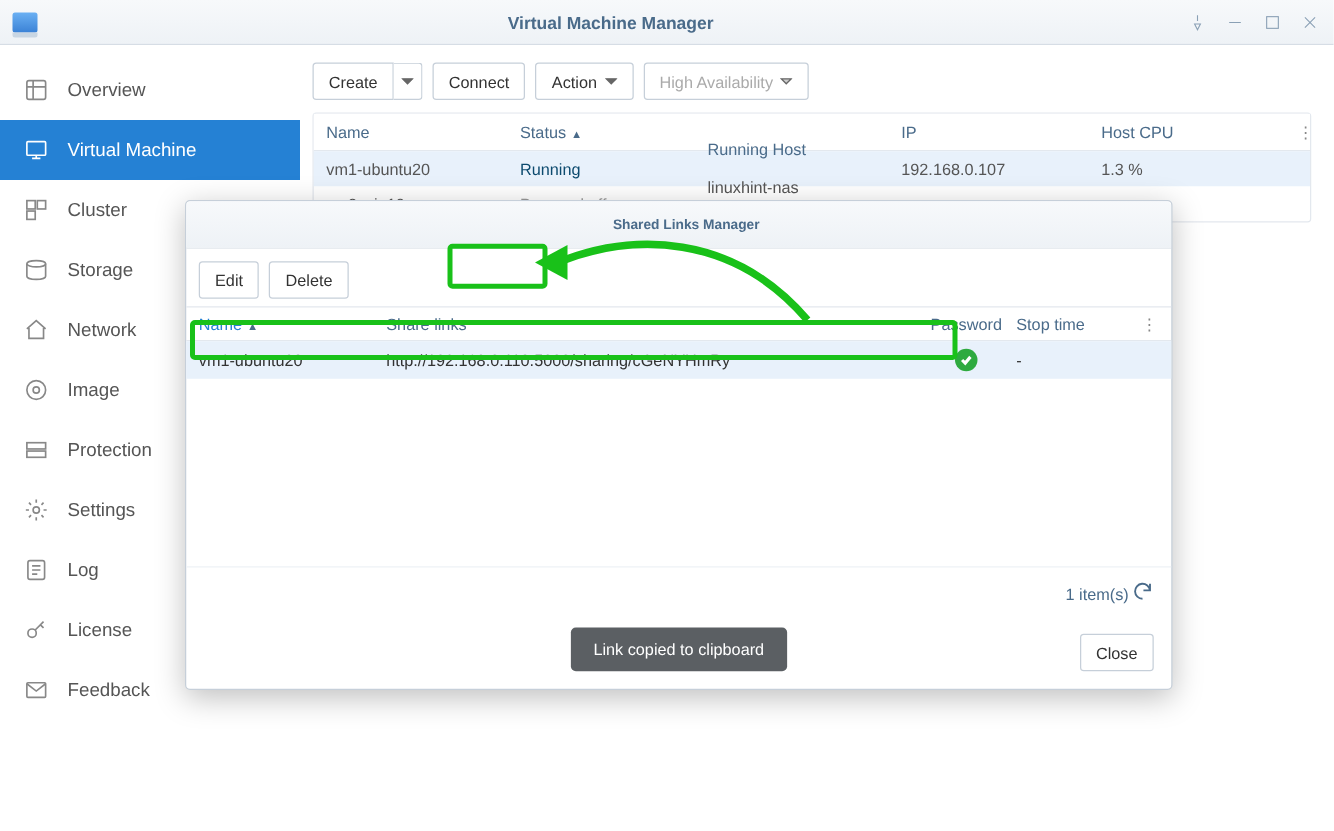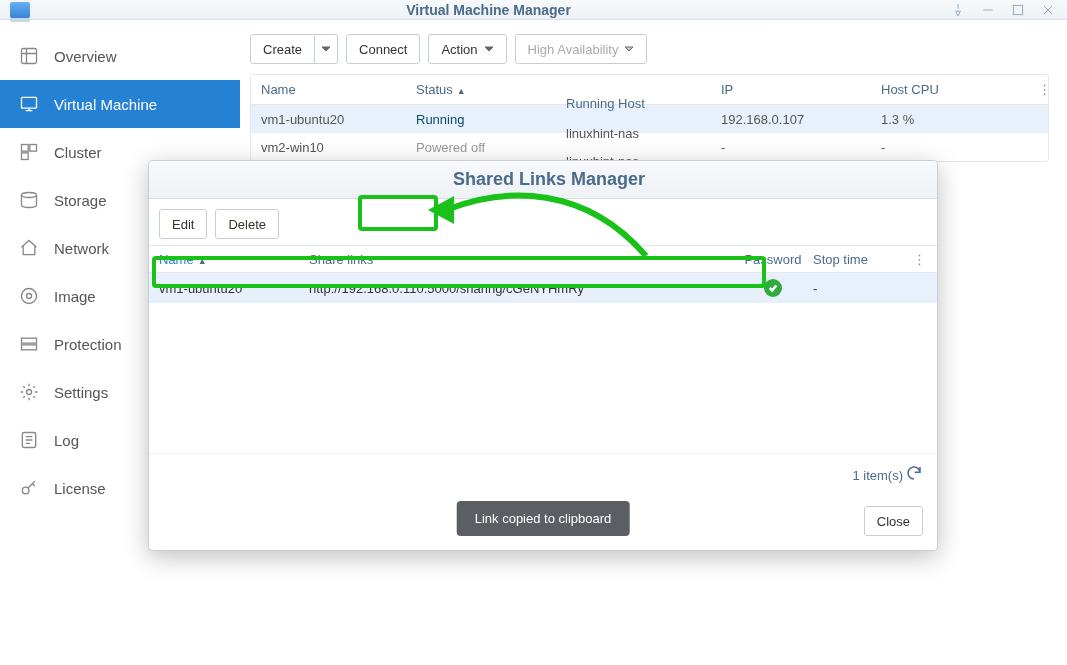--- a/index.html
+++ b/index.html
@@ -1,19 +1,19 @@
 <!DOCTYPE html>
 <html><head>
 <meta charset="utf-8">
 <style>
 * { box-sizing: border-box; margin: 0; padding: 0; font-family: -apple-system, "Helvetica Neue", Arial, sans-serif; }
 body { background: #fff; width: 1067px; height: 665px; overflow: hidden; position: relative; }
 
 
-.titlebar { height: 20px; background: linear-gradient(#f7f9fb,#eef2f6); border-bottom: 1px solid #d6dde5; display: flex; align-items: center; padding: 0 10px; color: #4a6b8a; font-size: 14px; font-weight: 600; }
+.titlebar { height: 36px; background: linear-gradient(#f7f9fb,#eef2f6); border-bottom: 1px solid #d6dde5; display: flex; align-items: center; padding: 0 10px; color: #4a6b8a; font-size: 14px; font-weight: 600; }
 .titlebar .app-icon { width: 20px; height: 16px; background: linear-gradient(#6ab0f3,#3b82d6); border-radius: 2px; margin-right: 10px; position:relative;}
 .titlebar .app-icon::after{content:"";position:absolute;bottom:-4px;left:0;width:20px;height:4px;background:#c9d6e3;border-radius:0 0 2px 2px;}
 .titlebar .title { flex: 1; text-align: center; }
 .titlebar .winbtn { width: 18px; height: 18px; margin-left: 12px; color: #8aa0b5; display:flex; align-items:center; justify-content:center; cursor:pointer; }
 .titlebar .winbtn svg{width:14px;height:14px;stroke:#8aa0b5;stroke-width:1.5;fill:none;}
 
 
 .app { display: flex; height: 629px; }
 .sidebar { width: 240px; background: #fff; padding-top: 12px; }
 .side-item { display:flex; align-items:center; height: 48px; padding: 0 18px; color: #555; font-size: 15px; cursor:pointer; }
@@ -61,21 +61,21 @@
 .memtext .mt-unit { font-size:12px; color:#5aa82e; font-weight:700; }
 .memtext .mt-max { color:#888; font-size:20px; font-weight:700;}
 .memtext .mt-maxu { color:#888; font-size:12px; font-weight:700;}
 .memtext .slash { color:#bbb; font-size:20px; margin:0 2px;}
 .membar { margin-top:8px; height:6px; background:#e6e9ec; border-radius:3px; width:170px; overflow:hidden; }
 .membar .fill { height:100%; background:#5aa82e; width:13%; }
 
 
 .modal-mask { position:absolute; top:36px; left:0; right:0; bottom:0; }
 .modal { position:absolute; left:148px; top:124px; width:790px; background:#fff; border:1px solid #c6cfd9; border-radius:4px; box-shadow:0 6px 24px rgba(0,0,0,0.25); }
-.modal .mtitle { height:38px; background:linear-gradient(#f7f9fb,#eef2f6); display:flex; align-items:center; justify-content:center; font-size:18px; font-weight:600; color:#4a6b8a; border-bottom:1px solid #d6dde5; border-radius:4px 4px 0 0;padding-left:12px; }
+.modal .mtitle { height:38px; background:linear-gradient(#f7f9fb,#eef2f6); display:flex; align-items:center; justify-content:center; font-size:11px; font-weight:600; color:#4a6b8a; border-bottom:1px solid #d6dde5; border-radius:4px 4px 0 0;padding-left:12px; }
 .modal .mtoolbar { padding:10px 10px 6px; display:flex; gap:8px; }
 .modal .mtable-hdr, .modal .mrow { display:flex; font-size:13px; padding: 0 10px; }
 .modal .mtable-hdr { height:28px; align-items:center; color:#4a6b8a; border-top:1px solid #e3e8ee; border-bottom:1px solid #e3e8ee; }
 .modal .mrow { height:30px; align-items:center; background:#e8f1fb; color:#333; }
 .mc-name{width:150px;} .mc-link{flex:1;} .mc-pass{width:80px; display:flex; justify-content:center;} .mc-stop{width:100px;} .mc-more{width:14px;color:#888;}
 .passicon { width:18px; height:18px; background:#2eaa3f; border-radius:50%; display:flex; align-items:center; justify-content:center; }
 .passicon svg { width:10px; height:10px; stroke:#fff; stroke-width:3; fill:none; }
 .modal .mbody { height: 150px; }
 .modal .mfooter { display:flex; align-items:center; justify-content:flex-end; padding: 10px 14px; gap:2px; border-top:1px solid #eef2f6; }
 .modal .itemcount { color:#4a6b8a; font-size:13px; }
@@ -204,20 +204,29 @@
       <span>Log</span>
     </div>
     <div class="side-item">
       <span class="sicon">
           <svg viewBox="0 0 24 24">
             <circle cx="8" cy="15" r="4"></circle>
             <path d="M11 12l8-8M16 7l3 3"></path>
           </svg>
         </span>
       <span>License</span>
+    </div>
+    <div class="side-item">
+      <span class="sicon">
+          <svg viewBox="0 0 24 24">
+            <rect x="3" y="5" width="18" height="14" rx="1"></rect>
+            <path d="M3 6l9 7 9-7"></path>
+          </svg>
+        </span>
+      <span>Feedback</span>
     </div>
   </div>
 
   <div class="main">
     <div class="toolbar">
       <div style="display:flex;">
         <button class="btn split">Create</button>
         <button class="btn caret">
             <svg viewBox="0 0 10 10">
               <path d="M1 3l4 4 4-4z"></path>

